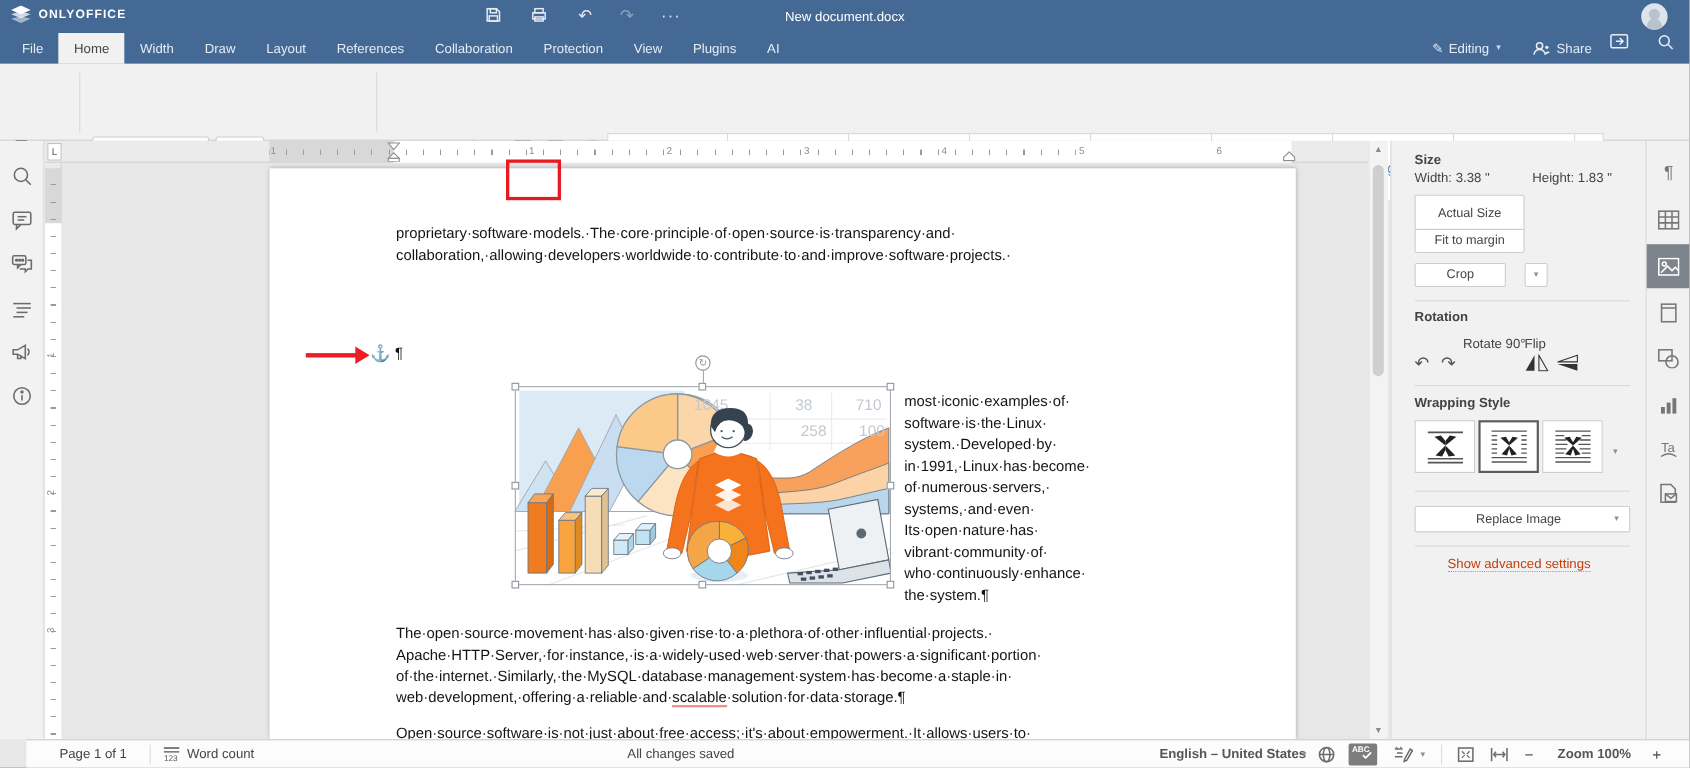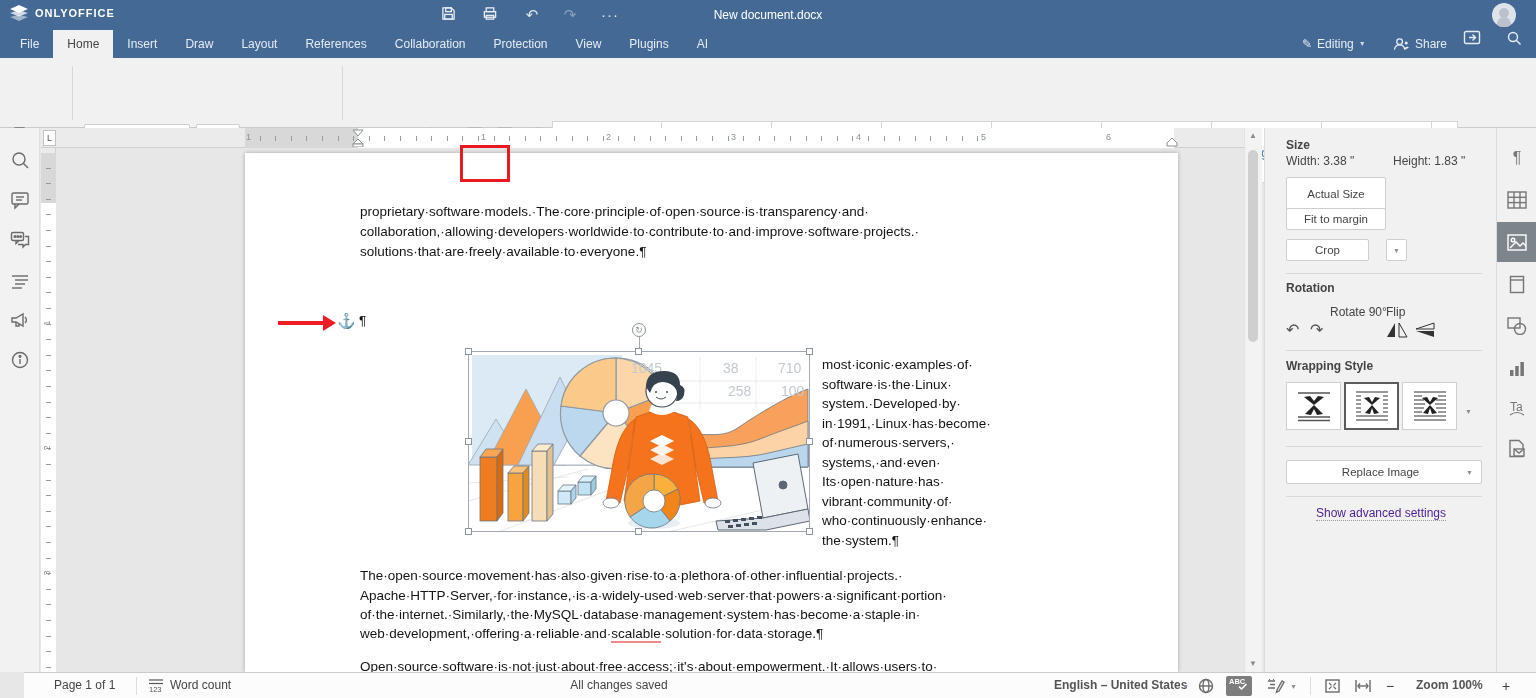--- a/index.html
+++ b/index.html
@@ -82,21 +82,21 @@
 
   
   #rpanel { left:1264px; top:128px; width:232px; height:544px; background:#f1f1f1; border-left:1px solid #dadada; }
   .ptitle { font-size:12px; font-weight:bold; color:#444; }
   .plabel { font-size:12px; color:#444; }
   .pbtn { background:#fff; border:1px solid #cfcdcd; border-radius:2px; font-size:11.5px; color:#444;
           display:flex; align-items:center; justify-content:center; cursor:pointer; }
   .pdiv { height:1px; background:#d9d9d9; }
   .wrapthumb { width:55px; height:48px; background:#fff; border:1px solid #cfcdcd; display:flex; align-items:center; justify-content:center; cursor:pointer; }
   .wrapthumb.sel { border:2px solid #5c5c5c; }
-  .advlink { font-size:12px; color:#4c1d95; border-bottom:1px dotted #9a9a9a; cursor:pointer; }
+  .advlink { font-size:12px; color:#c2410c; border-bottom:1px dotted #9a9a9a; cursor:pointer; }
 
   #tabstrip { left:1496px; top:128px; width:40px; height:544px; background:#f1f1f1; border-left:1px solid #dadada; }
   .stritem { left:0; width:40px; height:40px; display:flex; align-items:center; justify-content:center; color:#767676; cursor:pointer; }
   .stritem.active { background:#7e848b; color:#fff; }
 
   
   #statusbar { left:0; top:672px; width:1536px; height:33px; background:#fcfcfc; border-top:1px solid #cbcbcb; font-size:12px; color:#444;margin-left:24px; }
   .st { top:5px; font-size:12px; color:#444; }
   .stsep { top:4px; width:1px; height:18px; background:#dcdcdc; }
   .spellbtn { top:3px; width:26px; height:20px; background:#7d7d7d; border-radius:2px; color:#fff; text-align:center; cursor:pointer; }
@@ -135,21 +135,21 @@
     <div class="qbtn abs" style="left:558px; opacity:.45;"><span>↷</span></div>
     <div class="qbtn abs" style="left:598px; letter-spacing:1px;"><span>···</span></div>
     <div class="title abs">New document.docx</div>
     <div class="avatar abs"></div>
   </div>
 
   <div id="tabrow" class="abs">
     <div class="tabs abs">
       <div class="tab">File</div>
       <div class="tab active">Home</div>
-      <div class="tab">Insert</div>
+      <div class="tab">Width</div>
       <div class="tab">Draw</div>
       <div class="tab">Layout</div>
       <div class="tab">References</div>
       <div class="tab">Collaboration</div>
       <div class="tab">Protection</div>
       <div class="tab">View</div>
       <div class="tab">Plugins</div>
       <div class="tab">AI</div>
     </div>
     <div class="tr-item abs" style="left:1302px;">
@@ -493,21 +493,20 @@
       <span class="rnum abs" style="left:3px; top:295px; transform:rotate(-90deg);">2</span>
       <span class="rnum abs" style="left:3px; top:420px; transform:rotate(-90deg);">3</span>
     </div>
     <div class="corner abs">L</div>
 
     <div id="page" class="abs">
 
       <div class="abs doc" style="left:115px; top:49px;">
           <div class="dl">proprietary·software·models.·The·core·principle·of·open·source·is·transparency·and·</div>
           <div class="dl">collaboration,·allowing·developers·worldwide·to·contribute·to·and·improve·software·projects.·</div>
-          <div class="dl">solutions·that·are·freely·available·to·everyone.¶</div>
         </div>
 
       <div class="abs" style="left:92px; top:159px; font-size:15px; color:#222;">⚓</div>
       <div class="abs doc" style="left:114px; top:158px;">¶</div>
       <div class="abs arrow-line" style="left:33px; top:168px; width:47px;"></div>
       <div class="abs arrow-head" style="left:78px; top:162px;"></div>
 
       <div class="abs doc doc2" style="left:577px; top:202px;">
           <div class="dl">most·iconic·examples·of·</div>
           <div class="dl">software·is·the·Linux·</div>

